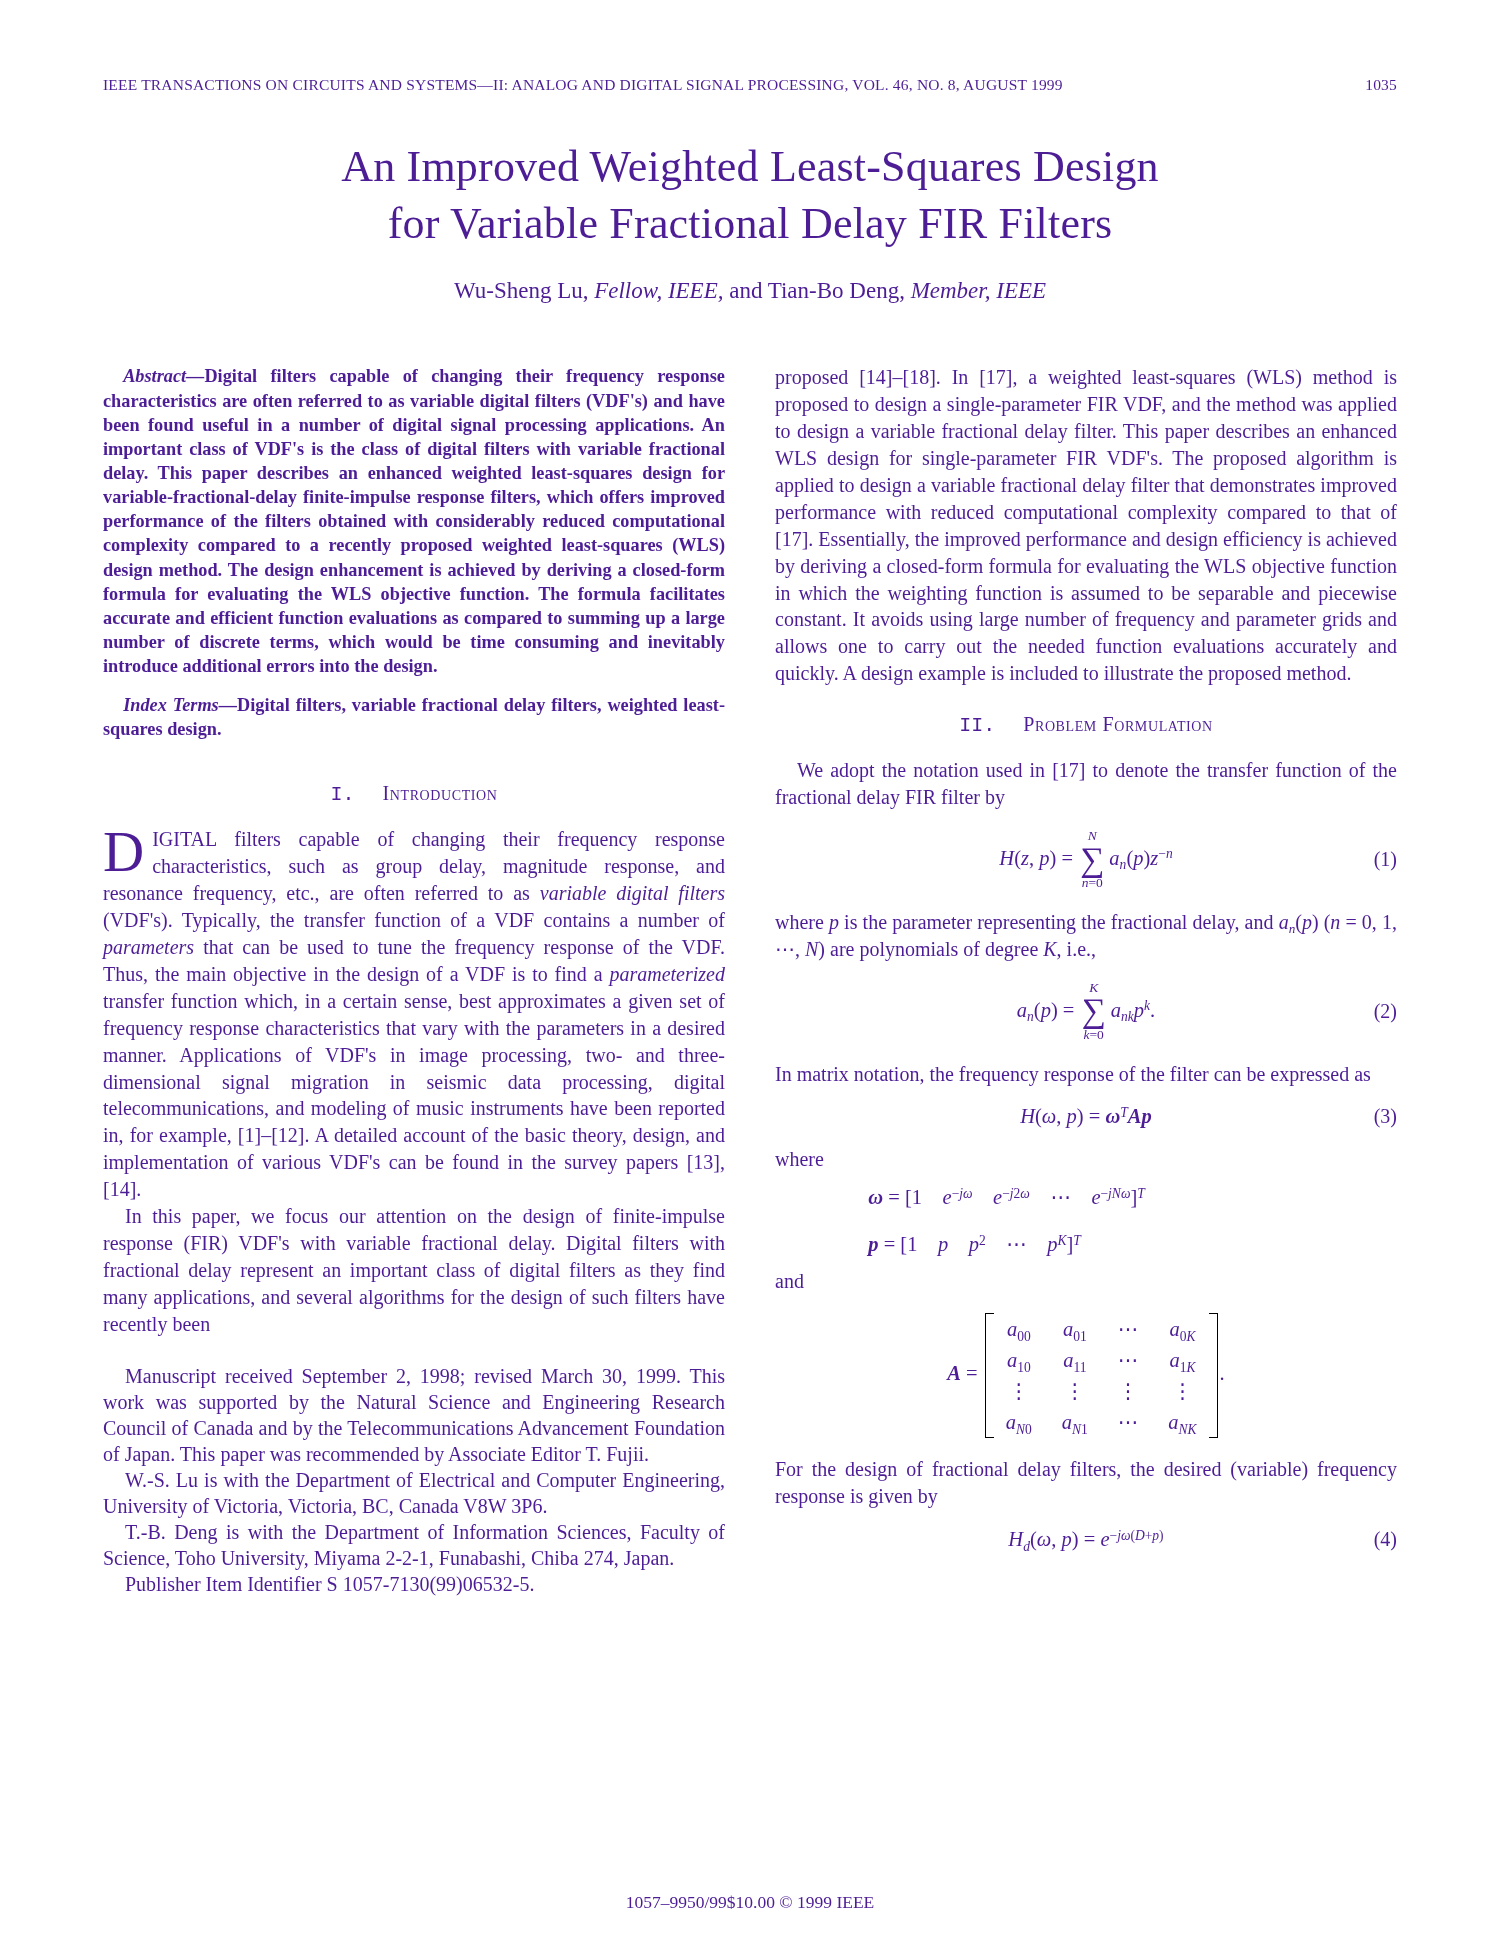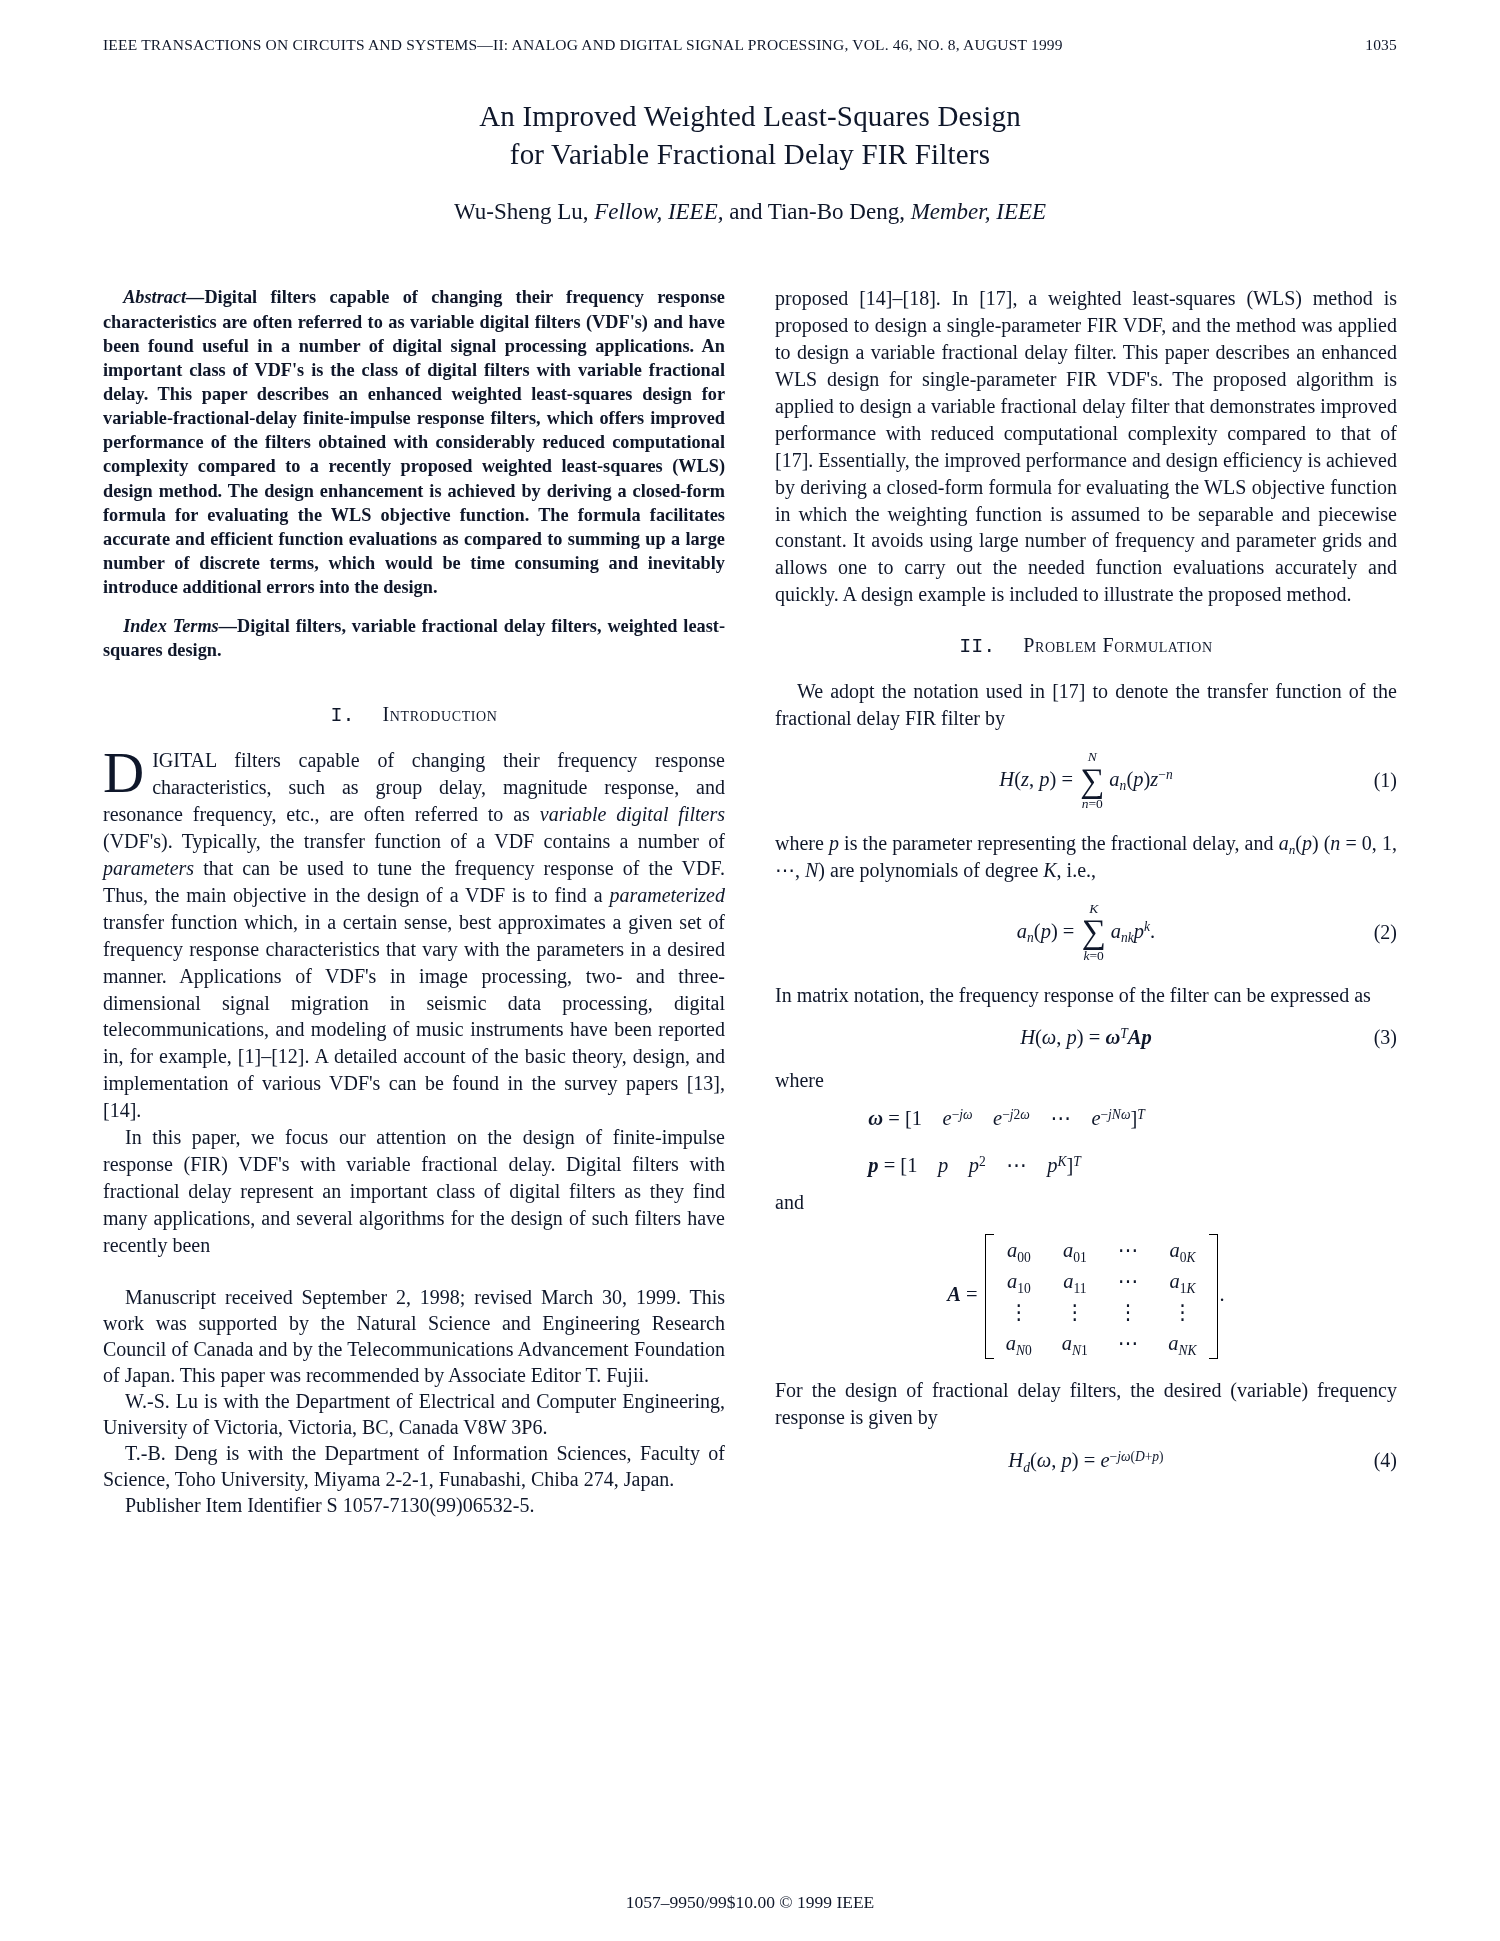--- a/index.html
+++ b/index.html
@@ -1,37 +1,37 @@
 <!DOCTYPE html>
 <html><head>
 <meta charset="utf-8">
 <style>
   html, body { margin: 0; padding: 0; background: #ffffff; }
   .page {
     position: relative;
     width: 1500px;
     height: 1941px;
     box-sizing: border-box;
-    padding: 36px 103px 30px 103px;
+    padding: 76px 103px 30px 103px;
     background: #ffffff;
-    color: #0f172a;
+    color: #4c1d95;
     font-family: "Liberation Serif", "DejaVu Serif", serif;
     overflow: hidden;
   }
   .running-head {
     display: flex;
     justify-content: space-between;
     font-size: 15.5px;
     letter-spacing: 0.2px;
   }
   .title {
     margin: 44px 0 0 0;
     text-align: center;
     font-weight: normal;
-    font-size: 29px;
+    font-size: 44px;
     line-height: 1.3;
     letter-spacing: 0.2px;
   }
   .authors {
     margin-top: 26px;
     text-align: center;
     font-size: 23px;
   }
   .it { font-style: italic; }
   .columns {

